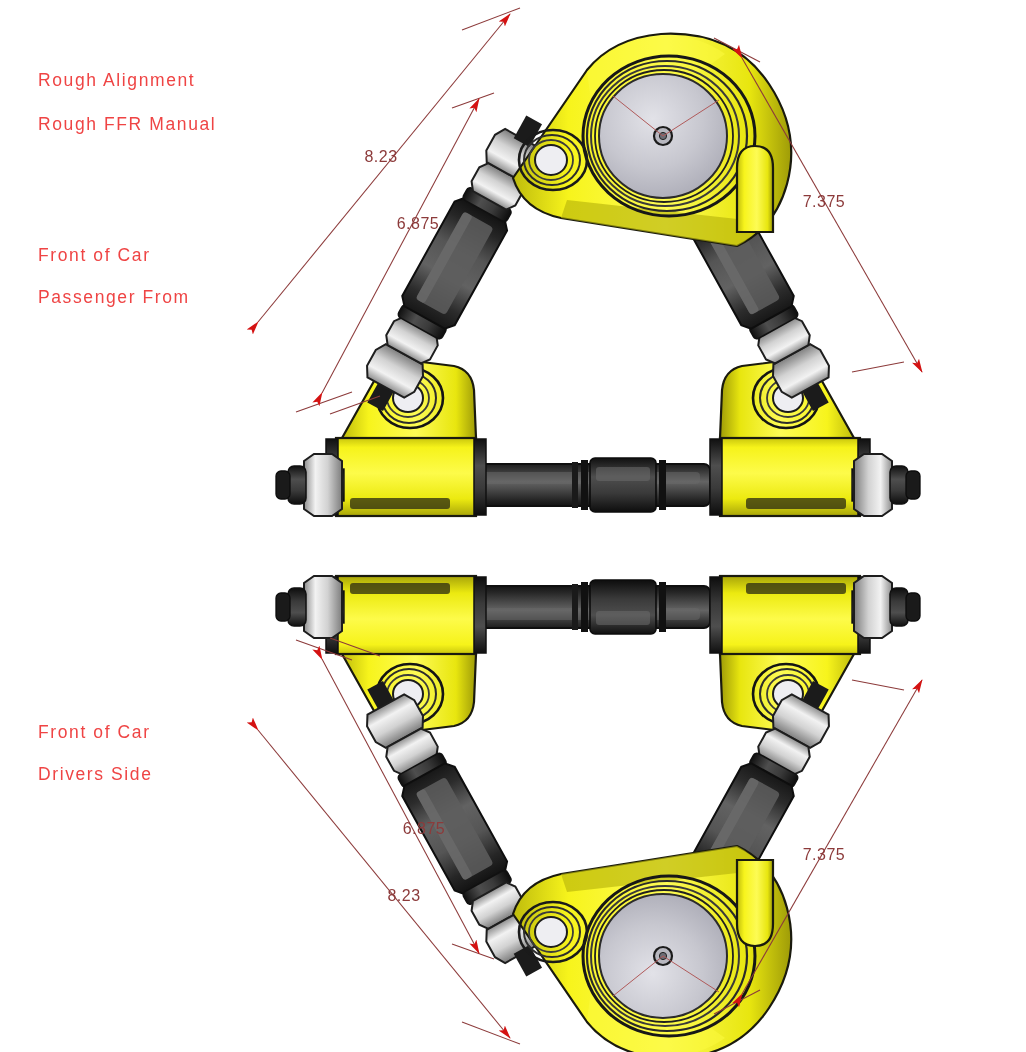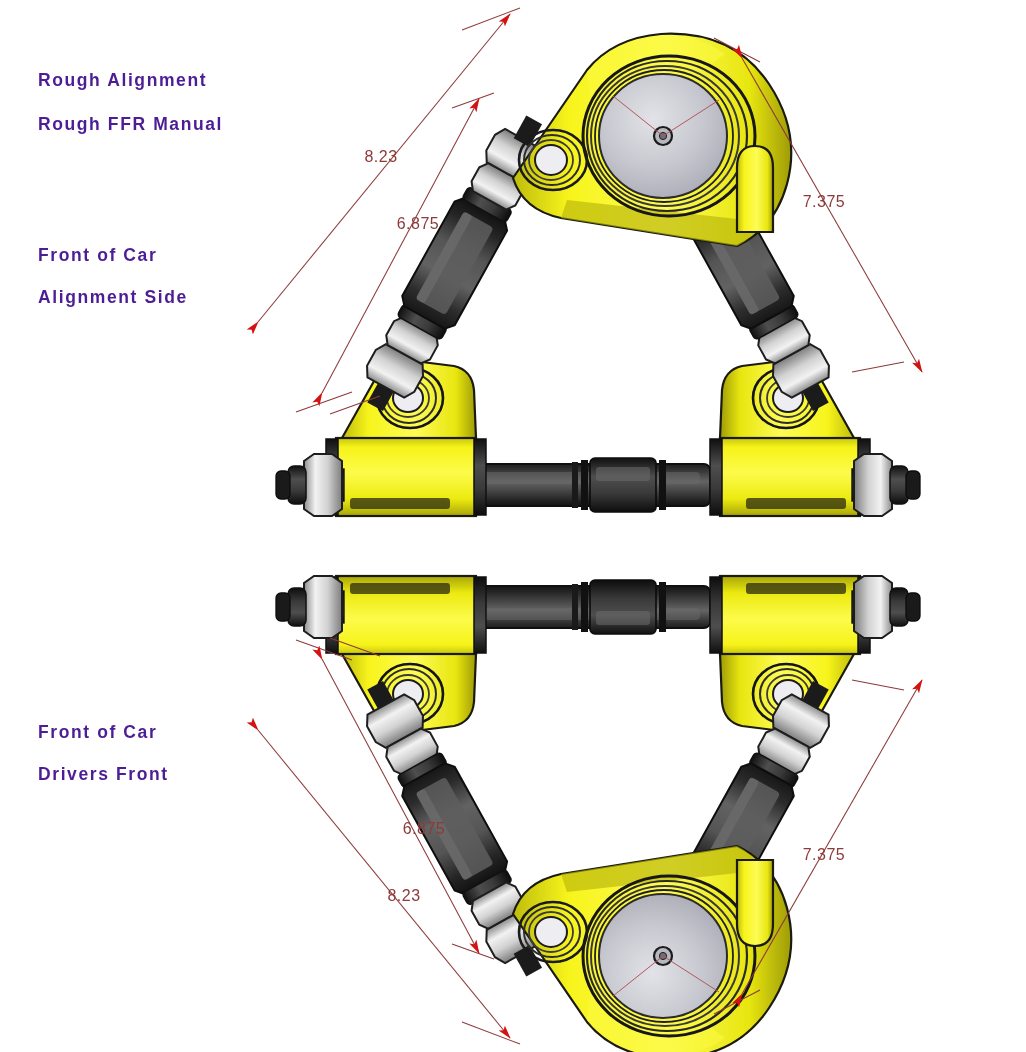--- a/index.html
+++ b/index.html
@@ -7,23 +7,22 @@
   body{
     width:1026px;height:1052px;position:relative;overflow:hidden;
     font-family:"Liberation Sans", sans-serif;
   }
   #stage{position:absolute;left:0;top:0;width:1026px;height:1052px;}
   .note{
     position:absolute;
     font-family:"Liberation Sans", sans-serif;
     font-size:17.5px;
     letter-spacing:1.6px;
-    color:#4c1d95;
+    color:#ef4444;
     white-space:nowrap;
-    font-weight:bold;
   }
   #note-rough-1{left:38px;top:70px;}
   #note-rough-2{left:38px;top:114px;}
   #note-pass-1{left:38px;top:245px;}
   #note-pass-2{left:38px;top:287px;}
   #note-drv-1{left:38px;top:722px;}
   #note-drv-2{left:38px;top:764px;}
   svg{position:absolute;left:0;top:0;display:block;}
   .dimtxt{
     font-family:"Liberation Sans", sans-serif;
@@ -34,24 +33,24 @@
 </style>
 </head>
 <body>
 
 <div id="stage">
 
   <div class="note" id="note-rough-1">Rough Alignment</div>
   <div class="note" id="note-rough-2">Rough FFR Manual</div>
 
   <div class="note" id="note-pass-1">Front of Car</div>
-  <div class="note" id="note-pass-2">Alignment Side</div>
+  <div class="note" id="note-pass-2">Passenger From</div>
 
   <div class="note" id="note-drv-1">Front of Car</div>
-  <div class="note" id="note-drv-2">Drivers Front</div>
+  <div class="note" id="note-drv-2">Drivers Side</div>
 
   <svg width="1026" height="1052" viewBox="0 0 1026 1052">
     <defs>
       <linearGradient id="gYellow" x1="0" y1="0" x2="0" y2="1">
         <stop offset="0" stop-color="#c9c60d"></stop>
         <stop offset="0.12" stop-color="#f6f31a"></stop>
         <stop offset="0.45" stop-color="#fdfb4a"></stop>
         <stop offset="0.78" stop-color="#ecea10"></stop>
         <stop offset="1" stop-color="#a8a509"></stop>
       </linearGradient>

